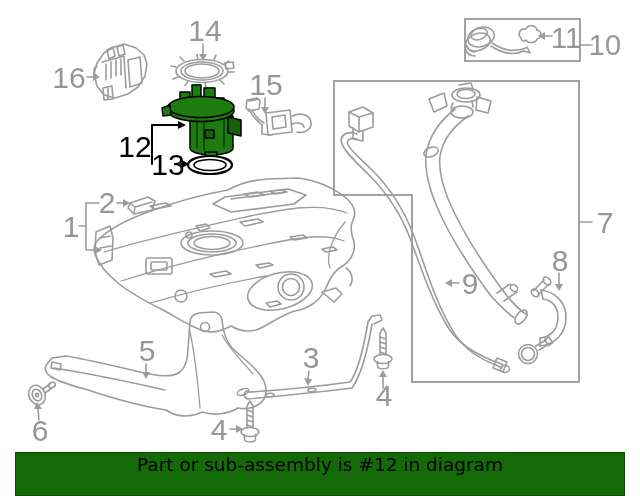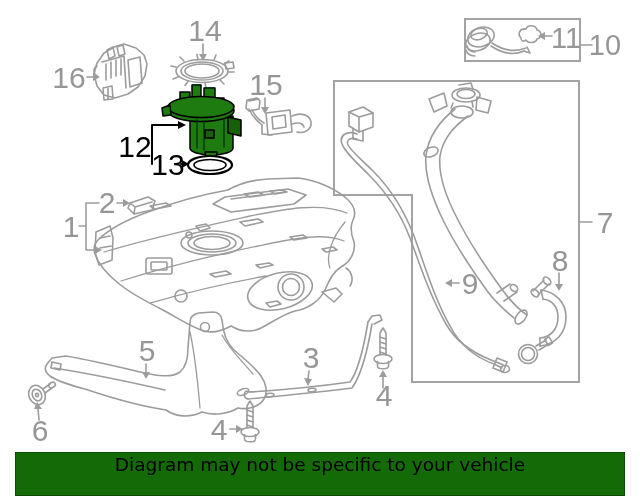--- a/index.html
+++ b/index.html
@@ -300,15 +300,15 @@
   <text class="lblsm" x="605" y="55">10</text>
   <text class="lblsm" x="566" y="48">11</text>
   <text class="lblb" x="135" y="157">12</text>
   <text class="lblb" x="168" y="175">13</text>
   <text class="lbl" x="205" y="41">14</text>
   <text class="lbl" x="266" y="95">15</text>
   <text class="lbl" x="69" y="88">16</text>
 </svg>
 
   <div class="banner">
-    <div>Diagram may not be specific to your vehicle</div>
+    <div>Part or sub-assembly is #12 in diagram</div>
   </div>
 </div>
 
 </body></html>

